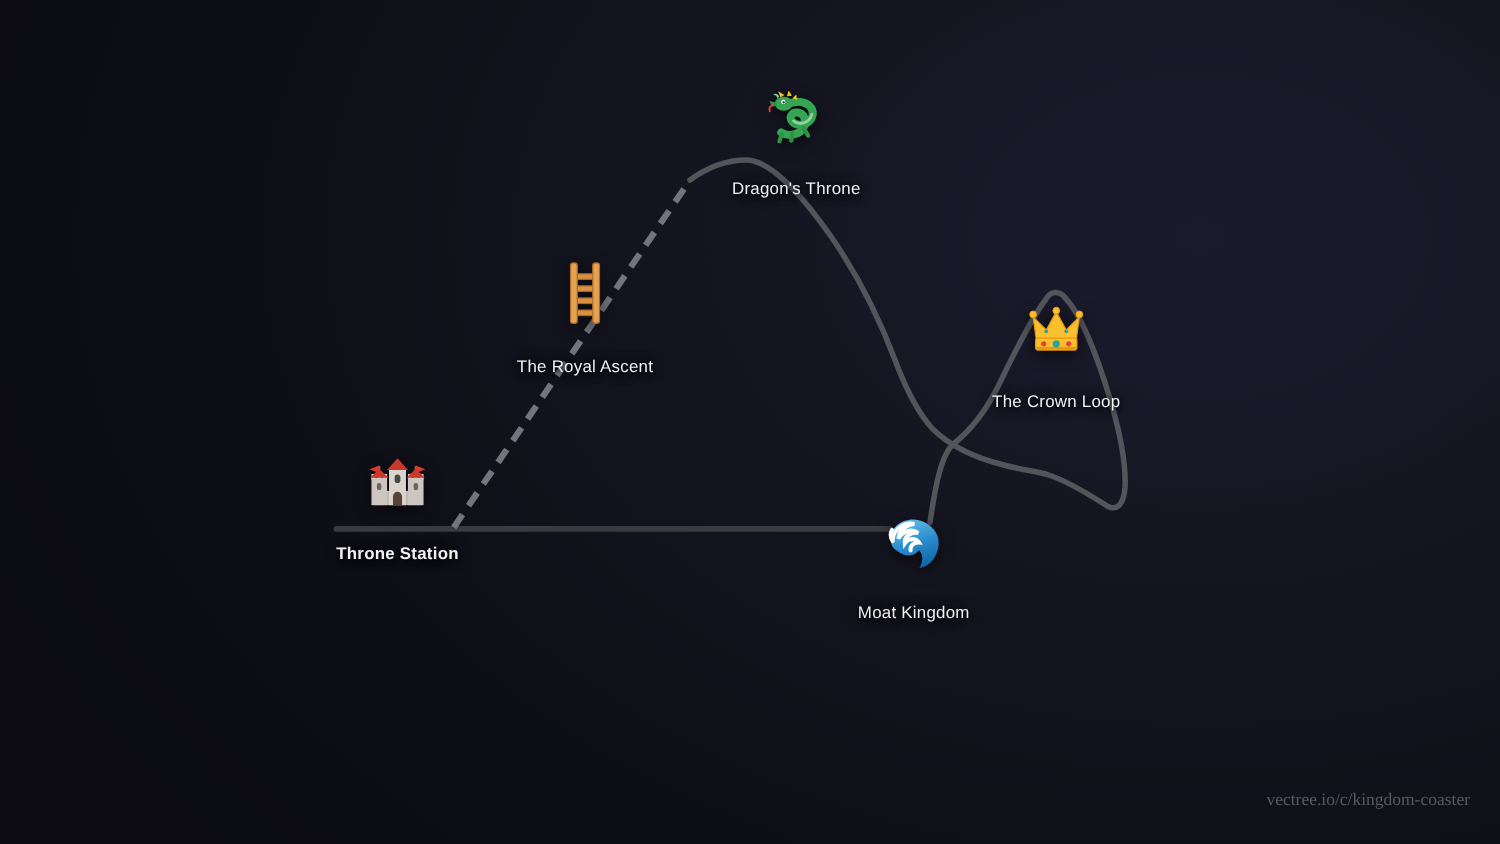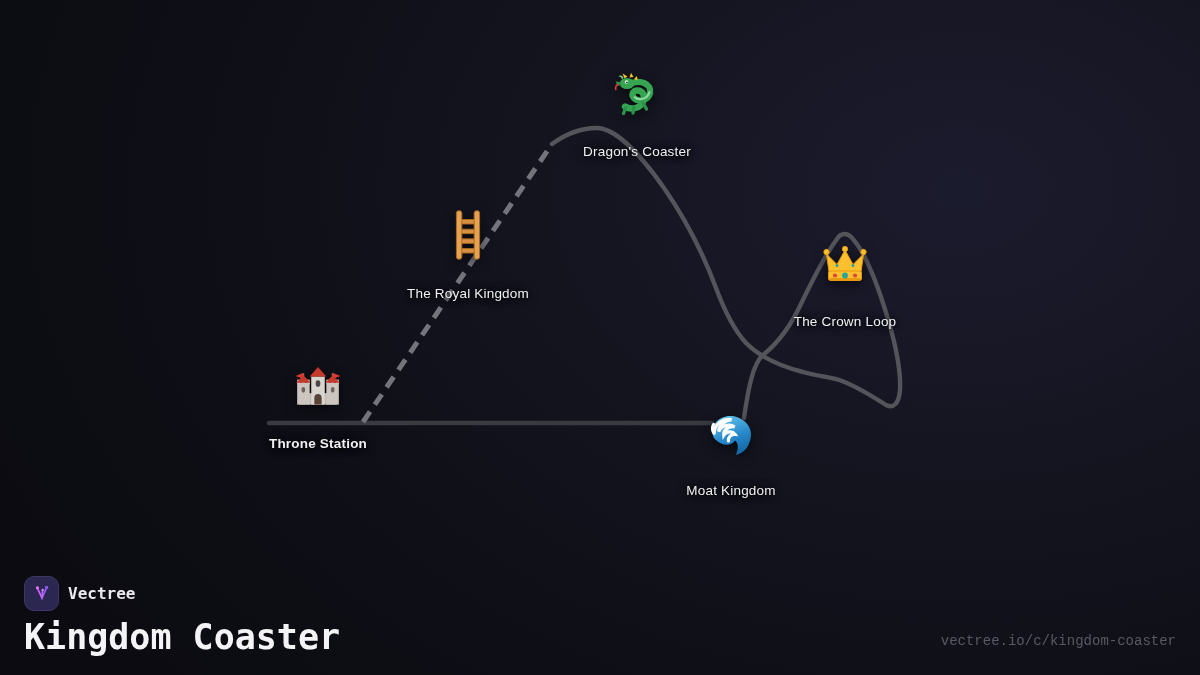--- a/index.html
+++ b/index.html
@@ -32,21 +32,21 @@
   .brand-name{
     color:var(--brand-text,#e9e9ef);font-family:"DejaVu Sans Mono", monospace;
     font-weight:700;font-size:16px;
   }
   .page-title{
     margin-top:6px;color:var(--title-text,#f4f4f6);
     font-family:"DejaVu Sans Mono", monospace;font-weight:700;font-size:35px;line-height:1.15;
   }
   .share-url{
     position:absolute;right:24px;bottom:26px;z-index:4;
-    color:var(--url-text,#595964);font-family:Liberation Mono, monospace;font-size:14px;
+    color:var(--url-text,#595964);font-family:Liberation Serif, serif;font-size:14px;
   }
 </style>
 </head>
 <body>
 
 <div class="canvas">
 
   <svg class="track" width="1200" height="675" viewBox="0 0 1200 675">
     <path class="track-station-line" d="M 269 423 H 712"></path>
     <path class="track-lift" d="M 363 422 L 552 144"></path>
@@ -102,41 +102,41 @@
         <g stroke="#a96a26" stroke-width="1">
           <rect x="7.5" y="10" width="15" height="4.6" fill="#d89140"></rect>
           <rect x="7.5" y="20" width="15" height="4.6" fill="#d89140"></rect>
           <rect x="7.5" y="30" width="15" height="4.6" fill="#d89140"></rect>
           <rect x="7.5" y="40" width="15" height="4.6" fill="#d89140"></rect>
           <rect x="3" y="1" width="5.6" height="50" rx="2.2" fill="#e5a351"></rect>
           <rect x="21.4" y="1" width="5.6" height="50" rx="2.2" fill="#e5a351"></rect>
         </g>
       </svg>
     </div>
-    <div class="station-label" style="top: 56px;">The Royal Kingdom</div>
+    <div class="station-label" style="top: 56px;">The Royal Ascent</div>
   </div>
 
   <div class="station" style="left: 637px; top: 97px;">
     <div class="station-icon">
       <svg width="46" height="46" viewBox="0 0 46 46">
         <path d="M15 12.5 C26 6.5 38 12 36 21 C34 29 24 30 20 26 C17 23 19 18 24 18.5 C29 19 31.5 24 29 30 C26.5 36 17 38.5 11 34.5" fill="none" stroke="#35a552" stroke-width="6.4" stroke-linecap="round"></path>
         <path d="M35.5 20 C33.5 27.5 24.5 28.8 20.8 25.2" fill="none" stroke="#8fd6a0" stroke-width="2.2" stroke-linecap="round"></path>
         <path d="M11.5 36 L9.5 41.5 M20 35 L19 41 M29 31 L32.5 37" stroke="#2c9247" stroke-width="3.4" stroke-linecap="round" fill="none"></path>
         <path d="M9.5 5.5 C7.5 3 5.5 3 4.5 4.5 C6.5 4.2 7.5 5.5 8 7.5 Z" fill="#7ccf8e"></path>
         <path d="M10.5 6.5 L8.5 1.5 L13.5 4.5 Z" fill="#f3c522"></path>
         <path d="M15.5 5.5 L17 0.8 L19.5 5 Z" fill="#f3c522"></path>
         <path d="M20 7 L23 4 L23.5 8.5 Z" fill="#f3c522"></path>
         <ellipse cx="13" cy="11.5" rx="7.2" ry="5.6" fill="#35a552"></ellipse>
         <path d="M7 10.5 L1.8 9.2 L3.2 13.8 L7.5 13 Z" fill="#2c9247"></path>
         <path d="M3.8 12.5 C2 13.5 1.2 15.5 1.8 17.5" stroke="#e53935" stroke-width="1.6" fill="none" stroke-linecap="round"></path>
         <circle cx="12.6" cy="10" r="1.7" fill="#fff"></circle>
         <circle cx="12.9" cy="10.3" r="0.9" fill="#1f1f1f"></circle>
       </svg>
     </div>
-    <div class="station-label" style="top: 54px;">Dragon's Coaster</div>
+    <div class="station-label" style="top: 54px;">Dragon's Throne</div>
   </div>
 
   <div class="station" style="left: 845px; top: 267px;">
     <div class="station-icon">
       <svg width="46" height="40" viewBox="0 0 46 40">
         <polygon points="7,27 4.5,9 15,19.5 23,5 31,19.5 41.5,9 39,27" fill="#fcc02e" stroke="#e8990f" stroke-width="1"></polygon>
         <circle cx="4.5" cy="7" r="2.7" fill="#fcc02e" stroke="#e8990f" stroke-width="0.8"></circle>
         <circle cx="23" cy="4" r="2.7" fill="#fcc02e" stroke="#e8990f" stroke-width="0.8"></circle>
         <circle cx="41.5" cy="7" r="2.7" fill="#fcc02e" stroke="#e8990f" stroke-width="0.8"></circle>
         <rect x="6.5" y="26" width="33" height="9.5" rx="2" fill="#fcc02e" stroke="#e8990f" stroke-width="1"></rect>
@@ -162,36 +162,16 @@
           </linearGradient>
         </defs>
         <path d="M5 21 C3 9 16 1.5 27 4 C37 6.5 43.5 15 42.5 23 C41.5 32 37 39.5 27.5 41.5 C30.5 36 30.5 30.5 27 27.5 C25 31 19 33 14 30.5 C8.5 28 5.5 25 5 21 Z" fill="url(#wv)"></path>
         <path d="M6.5 19.5 C7 11 15.5 5.5 23.5 7 C17 7.5 11.5 12 11 18.5 C14 12.5 21.5 10.5 26.5 14 C20.5 13 15.5 17 16 22 C18.5 18 24.5 17.8 27 21.5 C23 21.3 20 24 20.5 27.8" fill="none" stroke="#ffffff" stroke-width="3.2" stroke-linecap="round"></path>
         <path d="M6.5 20.5 C4.5 17.5 4.5 14 6 11.5" fill="none" stroke="#ffffff" stroke-width="3" stroke-linecap="round"></path>
       </svg>
     </div>
     <div class="station-label" style="top: 53px;">Moat Kingdom</div>
   </div>
 
-  <div class="footer">
-    <div class="brand-row">
-      <div class="brand-logo">
-        <span>
-          <svg width="22" height="22" viewBox="0 0 24 24" style="display:block">
-            <g fill="none" stroke-linecap="round">
-              <path d="M7 7 C9 11 11 14.5 12 18" stroke="#d65ef0" stroke-width="1.9"></path>
-              <path d="M17 6.5 C15 11 13 14.5 12 18" stroke="#9a5cf6" stroke-width="1.9"></path>
-              <path d="M12.6 9.5 C12.3 12 12.1 14 12 16" stroke="#b86ef5" stroke-width="1.7"></path>
-            </g>
-            <circle cx="7" cy="6.2" r="1.7" fill="#e879f9"></circle>
-            <circle cx="17" cy="5.8" r="1.7" fill="#8b5cf6"></circle>
-            <circle cx="12.7" cy="8.7" r="1.4" fill="#c084fc"></circle>
-          </svg>
-        </span>
-      </div>
-      <div class="brand-name">Vectree</div>
-    </div>
-    <div class="page-title">Kingdom Coaster</div>
-  </div>
 
   <div class="share-url">vectree.io/c/kingdom-coaster</div>
 
 </div>
 
 </body></html>

